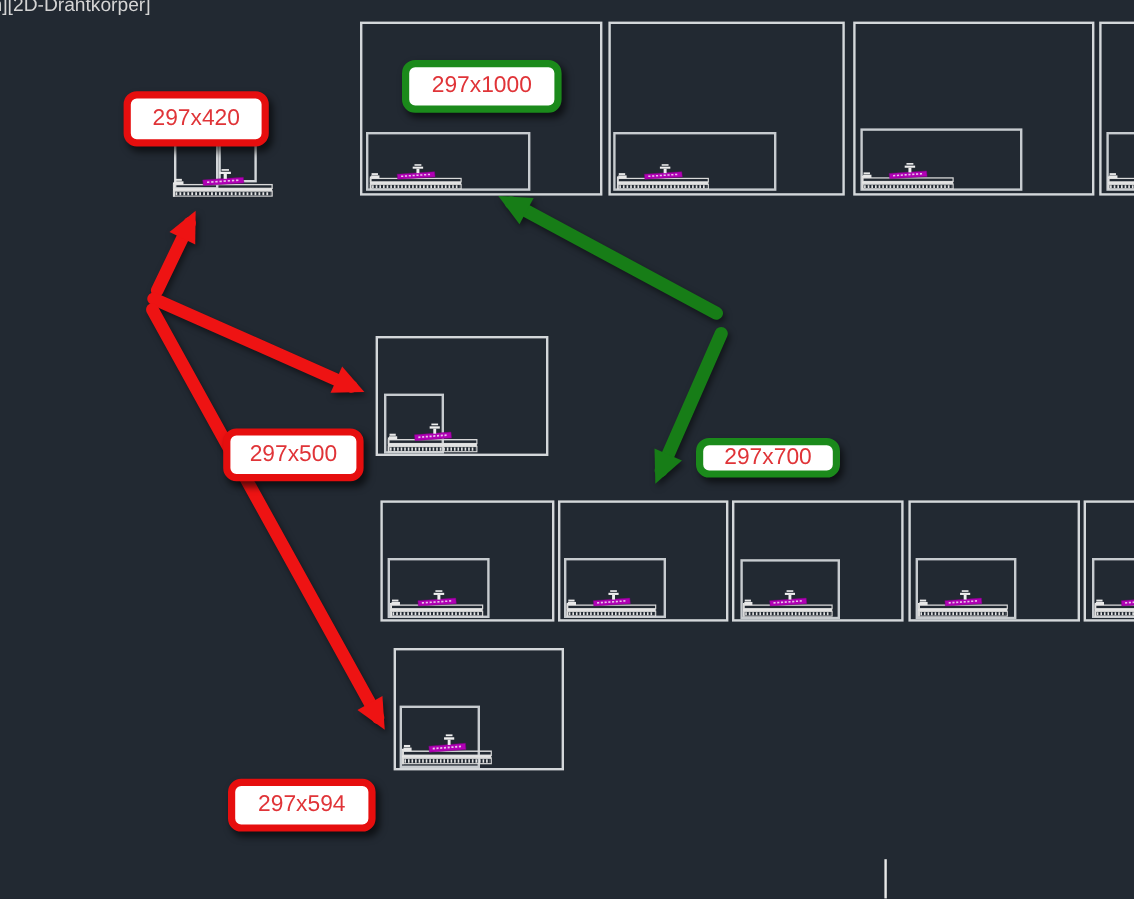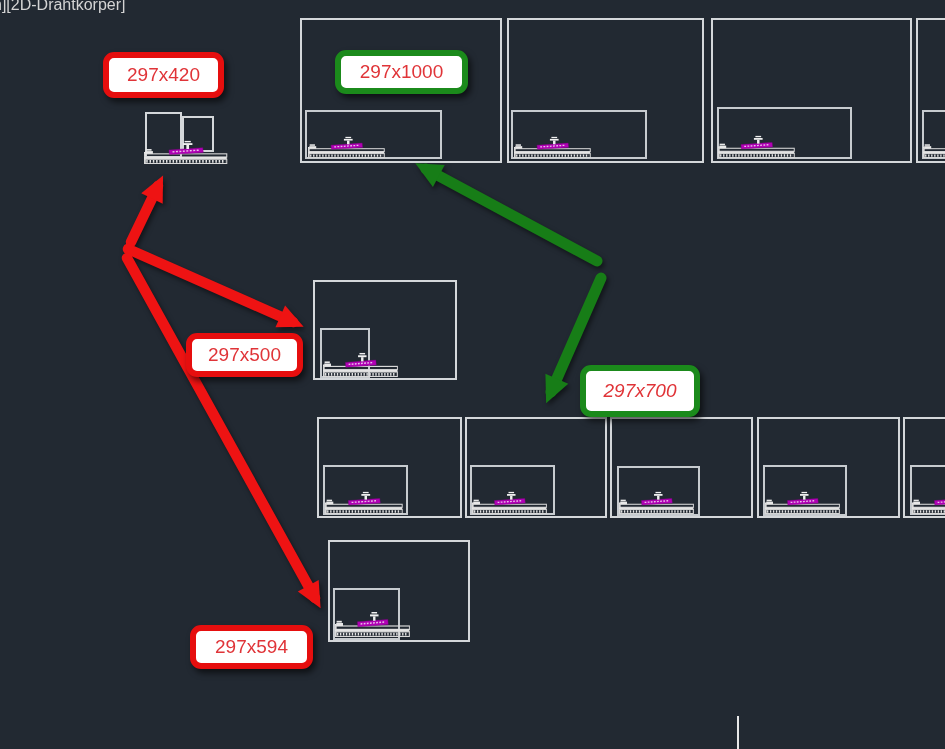--- a/index.html
+++ b/index.html
@@ -25,21 +25,21 @@
   .overlay{
     position:absolute;left:0;top:0;z-index:20;pointer-events:none;
     filter:drop-shadow(2px 3px 2.5px rgba(0,0,0,0.5));
   }
   .callout{
     position:absolute;z-index:30;background:#FFFFFF;border-radius:11px;
     display:flex;align-items:center;justify-content:center;
     box-sizing:border-box;color:#E03438;font-size:19px;
     box-shadow:3px 4px 6px rgba(0,0,0,0.6);
   }
-  .callout.red{border:6px solid #E60E0E;}
+  .callout.red{border:6px solid #E60E0E;margin-top:24px;}
   .callout.green{border:6px solid #1B8A1B;}
   #bottom-line{
     position:absolute;left:737px;top:716px;width:2px;height:33px;
     background:#E8E8E8;
   }
 </style>
 </head>
 <body>
 
 <div id="canvas">
@@ -392,21 +392,21 @@
 
   <div class="callout red" style="left:103px;top:52px;width:121px;height:46px;">
     <span>297x420</span>
   </div>
   <div class="callout green" style="left:335px;top:38px;width:133px;height:44px;margin-top:12px;">
     <span>297x1000</span>
   </div>
   <div class="callout red" style="left:186px;top:333px;width:117px;height:44px;justify-content:center;">
     <span>297x500</span>
   </div>
-  <div class="callout green" style="left:580px;top:365px;width:120px;height:52px;font-style:italic;">
+  <div class="callout green" style="left:580px;top:365px;width:120px;height:33px;">
     <span>297x700</span>
   </div>
   <div class="callout red" style="left:190px;top:625px;width:123px;height:44px;text-align:right;">
     <span>297x594</span>
   </div>
 
   <div id="bottom-line"></div>
 </div>
 
 </body></html>

